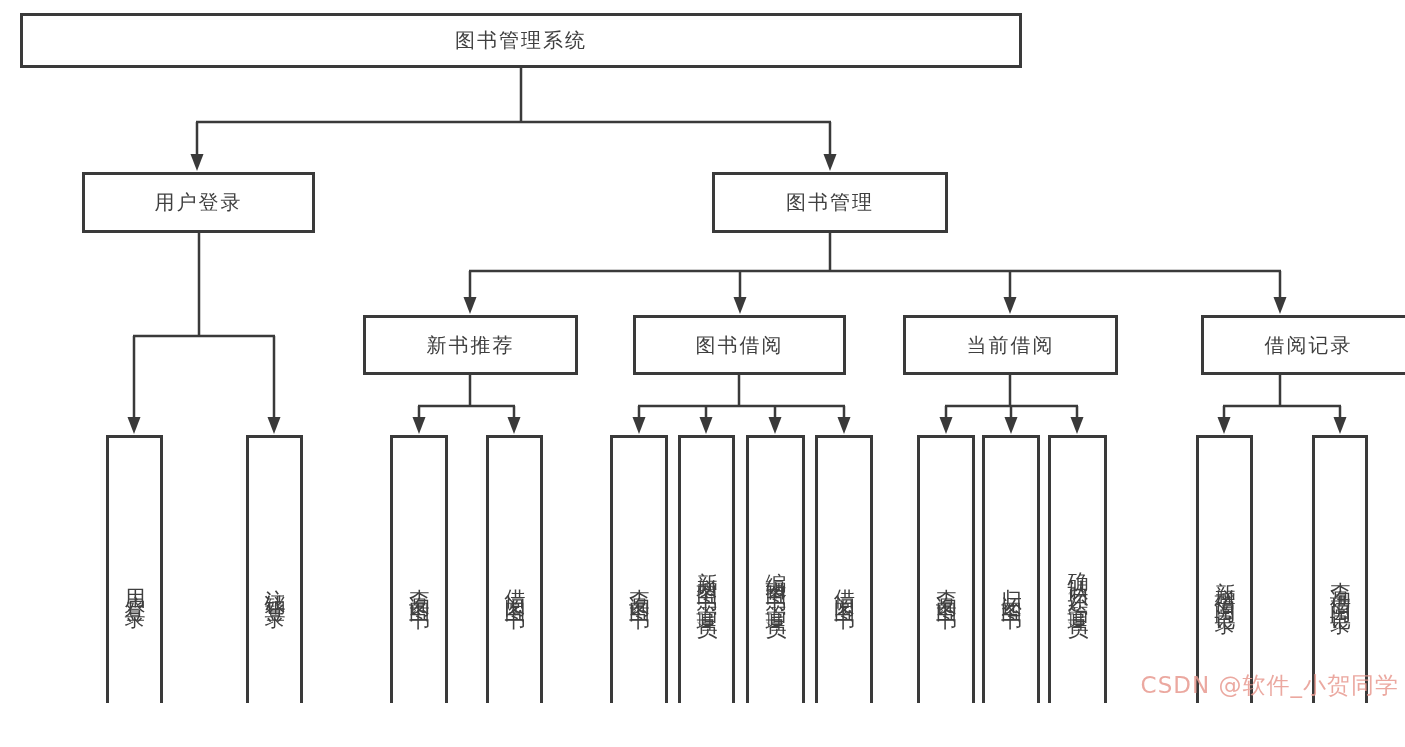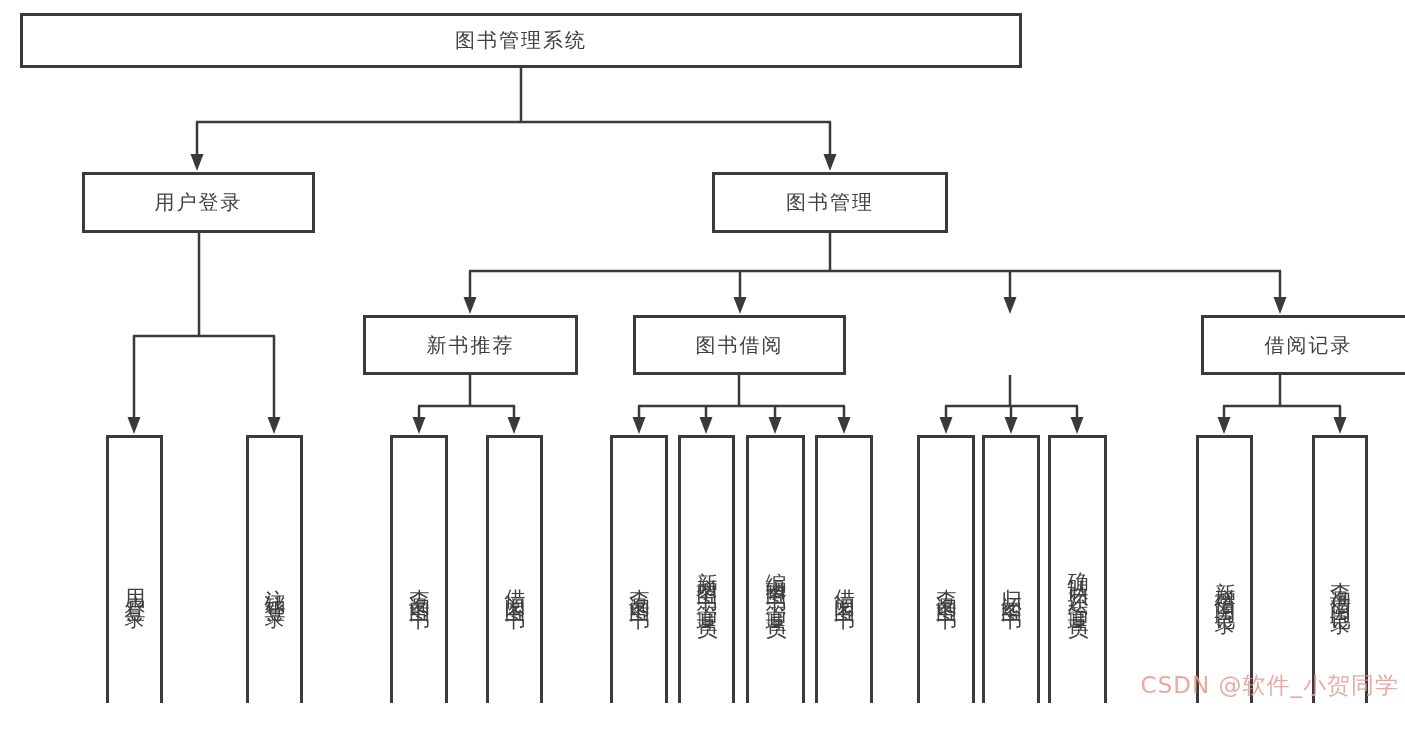--- a/index.html
+++ b/index.html
@@ -138,20 +138,23 @@
   <div class="box b-l2b">
     <span>图书管理</span>
   </div>
 
   <div class="box b-l3b">
     <span>图书借阅</span>
   </div>
   <div class="box b-l3a">
     <span>新书推荐</span>
   </div>
+  <div class="box b-l3c">
+    <span>当前借阅</span>
+  </div>
   <div class="box b-l3d">
     <span>借阅记录</span>
   </div>
 
   <div class="box vbox b-lf1">
     <span class="vtext">用户登录</span>
   </div>
   <div class="box vbox b-lf2">
     <span class="vtext">注销登录</span>
   </div>

